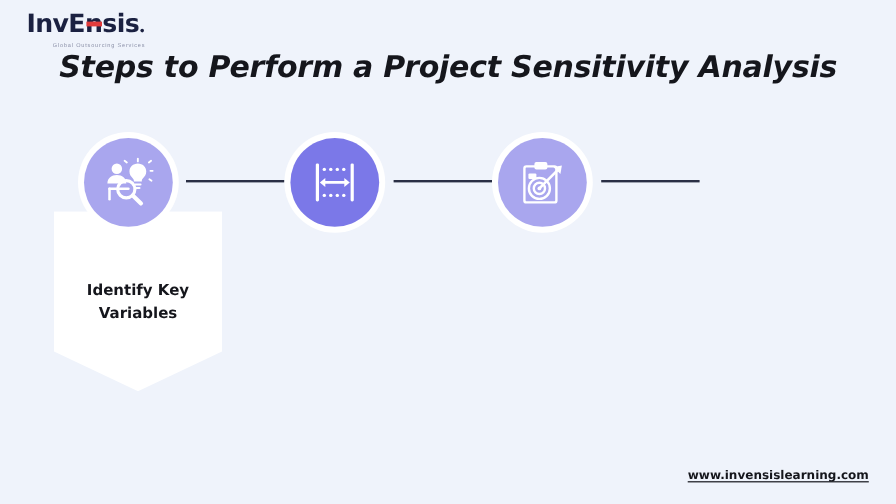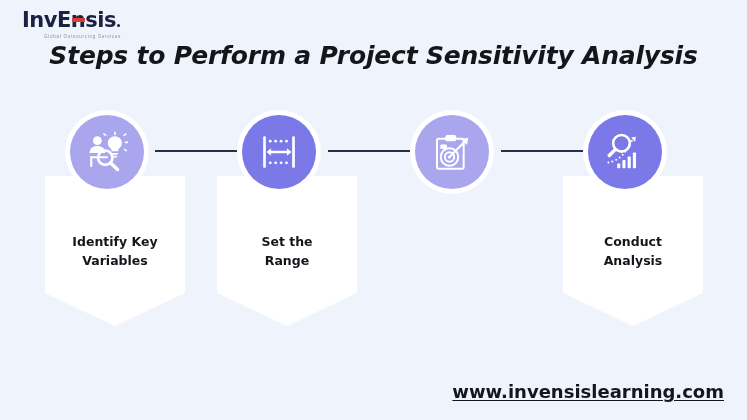--- a/index.html
+++ b/index.html
@@ -133,21 +133,21 @@
   .circle.dark  { background:#7b78e8; }
   .circle svg { display:block; }
 
   
   .footer {
     position:absolute;
     right:23px;
     bottom:18px;
     font-family:"DejaVu Sans", sans-serif;
     font-weight:bold;
-    font-size:18px;
+    font-size:10px;
     color:#15161c;
     text-decoration:underline;
     text-underline-offset:2px;
   }
 </style>
 </head>
 <body>
 
 <div class="logo-block">
   <div class="logo-word">
@@ -188,24 +188,20 @@
           <path d="M6 30h18" stroke="#ffffff" stroke-width="2.4" stroke-linecap="round"></path>
           <path d="M6 30v10" stroke="#ffffff" stroke-width="2.4" stroke-linecap="round"></path>
           <circle cx="22" cy="30.5" r="8.2" fill="none" stroke="#ffffff" stroke-width="3"></circle>
           <line x1="28.2" y1="36.5" x2="36" y2="44" stroke="#ffffff" stroke-width="4" stroke-linecap="round"></line>
         </svg>
       </div>
     </div>
   </div>
 
   <div class="step s1">
-    <div class="card">
-      <div class="card-label">Set the
-Range</div>
-    </div>
     <div class="circle-wrap">
       <div class="circle dark">
         <svg width="40" height="40" viewBox="0 0 48 48" fill="none">
           <rect x="5" y="5" width="3.2" height="38" rx="1.4" fill="#ffffff"></rect>
           <rect x="39.8" y="5" width="3.2" height="38" rx="1.4" fill="#ffffff"></rect>
           <g fill="#ffffff">
             <circle cx="13.5" cy="11" r="1.7"></circle>
               <circle cx="20" cy="11" r="1.7"></circle>
             <circle cx="26.5" cy="11" r="1.7"></circle>
               <circle cx="33" cy="11" r="1.7"></circle>
@@ -232,38 +228,16 @@
           <circle cx="21" cy="30" r="10.5" fill="none" stroke="#ffffff" stroke-width="2.4"></circle>
           <circle cx="21" cy="30" r="5.6" fill="none" stroke="#ffffff" stroke-width="2.4"></circle>
           <circle cx="21" cy="30" r="1.9" fill="#ffffff"></circle>
           <line x1="21" y1="30" x2="39.5" y2="11.5" stroke="#ffffff" stroke-width="2.6" stroke-linecap="round"></line>
           <path d="M35 8.5 L43.5 7 L42 15.5 Z" fill="#ffffff"></path>
         </svg>
       </div>
     </div>
   </div>
 
-  <div class="step s3">
-    <div class="card">
-      <div class="card-label">Conduct
-Analysis</div>
-    </div>
-    <div class="circle-wrap">
-      <div class="circle dark">
-        <svg width="42" height="42" viewBox="0 0 48 48" fill="none">
-          <circle cx="20" cy="14" r="9.5" fill="none" stroke="#ffffff" stroke-width="3"></circle>
-          <line x1="13" y1="21" x2="6" y2="28" stroke="#ffffff" stroke-width="4" stroke-linecap="round"></line>
-          <path d="M5 36c6-1 12-4 17-9.5S31 13 33 9" fill="none" stroke="#ffffff" stroke-width="2.2" stroke-linecap="round" stroke-dasharray="0.1 4.6"></path>
-          <path d="M31 7.5 L36.5 6.5 L35.5 12.5 Z" fill="#ffffff"></path>
-          <g fill="#ffffff">
-            <rect x="15" y="37" width="3.6" height="5.5" rx="1"></rect>
-            <rect x="21" y="33" width="3.6" height="9.5" rx="1"></rect>
-            <rect x="27" y="29" width="3.6" height="13.5" rx="1"></rect>
-            <rect x="33" y="24.5" width="3.6" height="18" rx="1"></rect>
-          </g>
-        </svg>
-      </div>
-    </div>
-  </div>
 
 </div>
 
 <a class="footer" href="#">www.invensislearning.com</a>
 
 </body></html>

